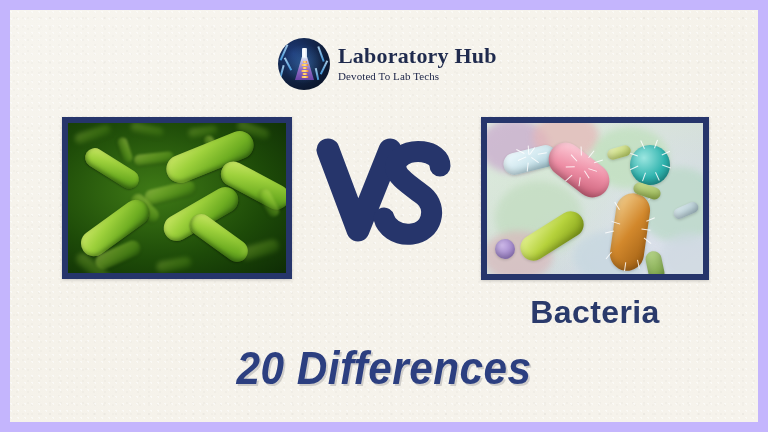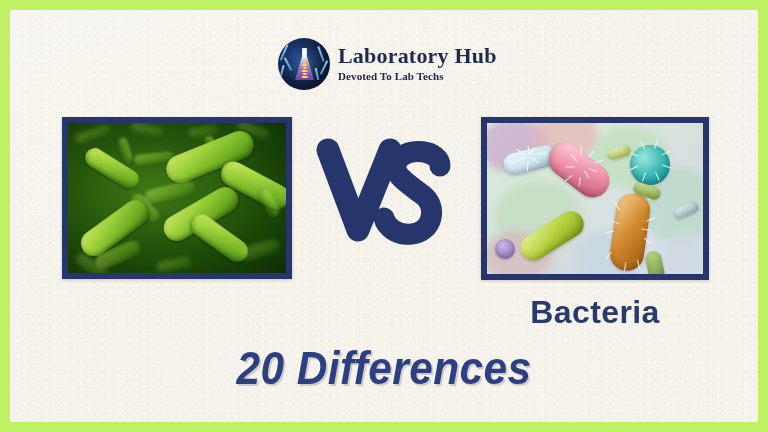--- a/index.html
+++ b/index.html
@@ -6,21 +6,21 @@
     margin: 0;
     padding: 0;
     background: #26356b;
   }
   .canvas {
     position: relative;
     width: 768px;
     height: 432px;
     overflow: hidden;
     font-family: "Liberation Sans", sans-serif;
-    background: #bef264;
+    background: #c4b5fd;
   }
   .inner-bg {
     position: absolute;
     left: 10px;
     top: 10px;
     width: 748px;
     height: 412px;
     background:
       radial-gradient(circle at 18% 22%, rgba(255,255,255,0.55) 0 1px, transparent 1px),
       radial-gradient(circle at 63% 71%, rgba(0,0,0,0.018) 0 1px, transparent 1px),
@@ -108,21 +108,21 @@
   .brand-title {
     font-family: "Liberation Serif", serif;
     font-weight: bold;
     font-size: 22px;
     line-height: 1.05;
     color: #1f2a4d;
     letter-spacing: 0.2px;
   }
   .brand-sub {
     font-family: "Liberation Serif", serif;
-    font-weight: bold;
+    font-weight: normal;
     font-size: 11px;
     line-height: 1.2;
     color: #20284a;
     margin-top: 3px;
     letter-spacing: 0.1px;
   }
 
   
   .frame {
     position: absolute;

